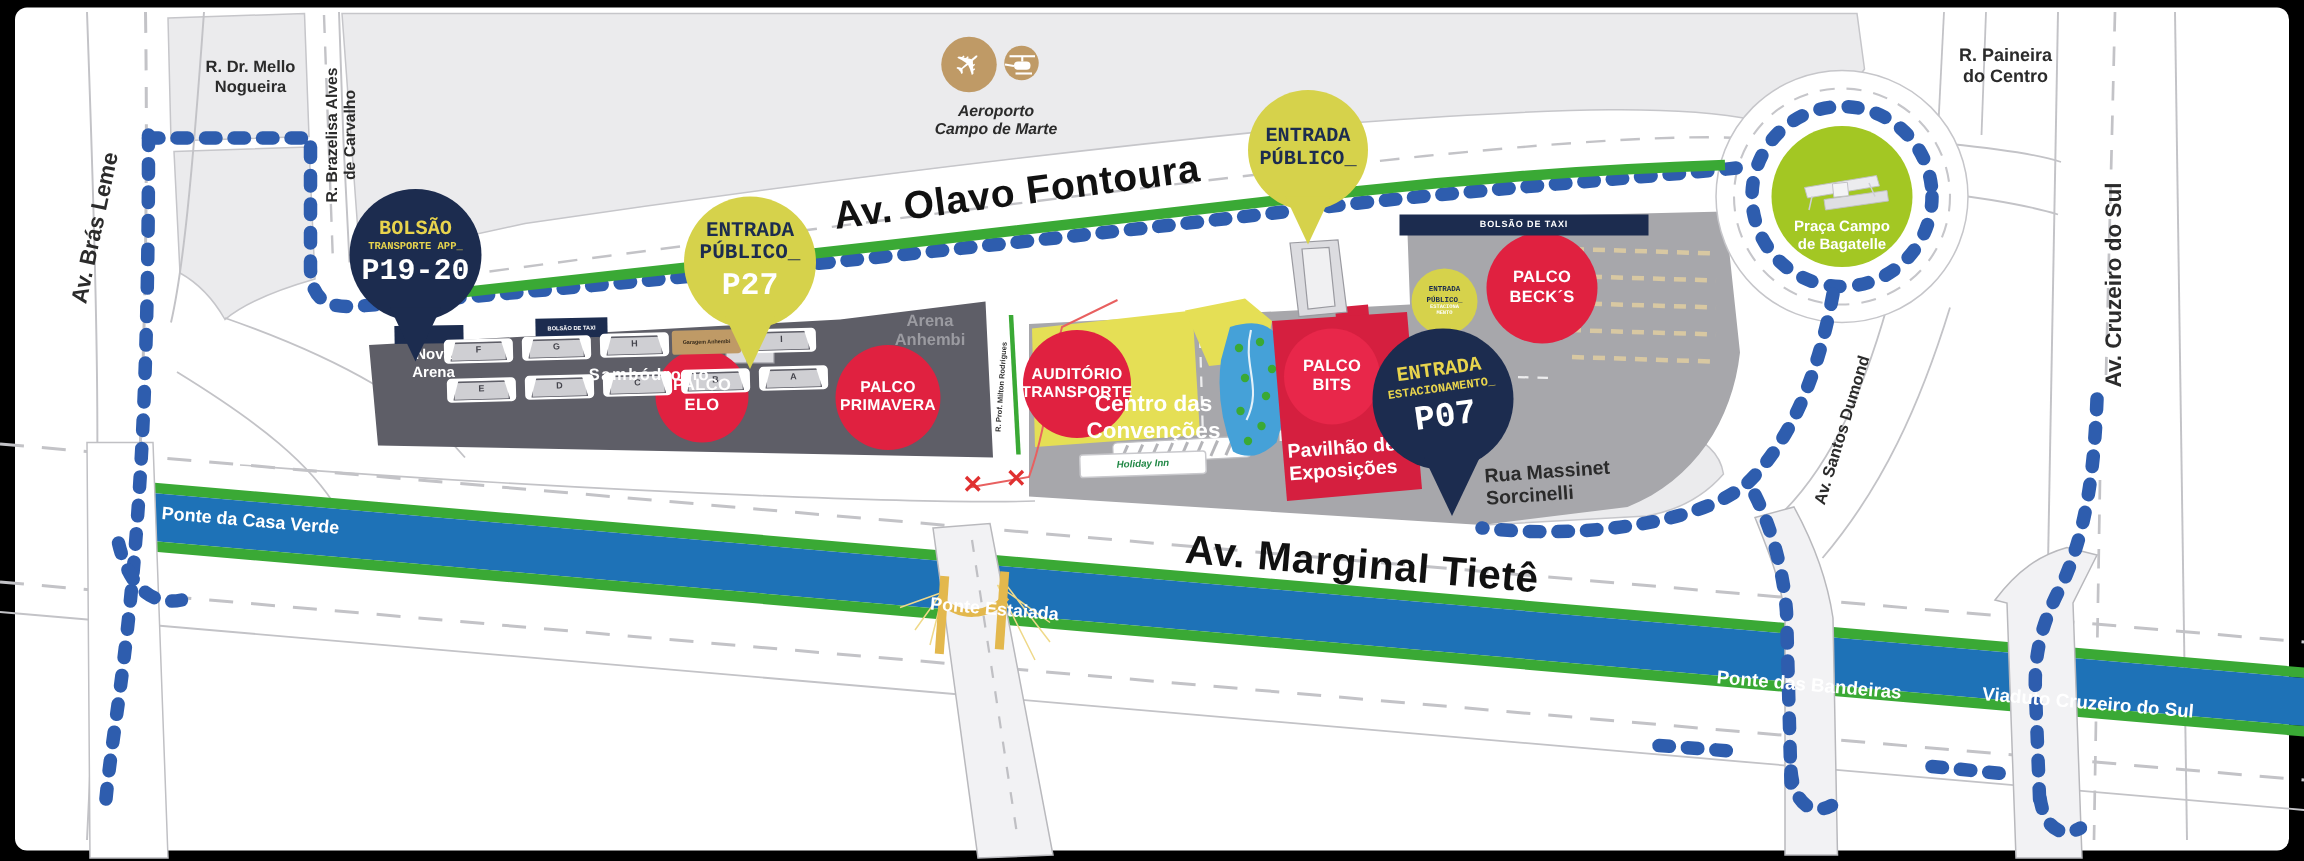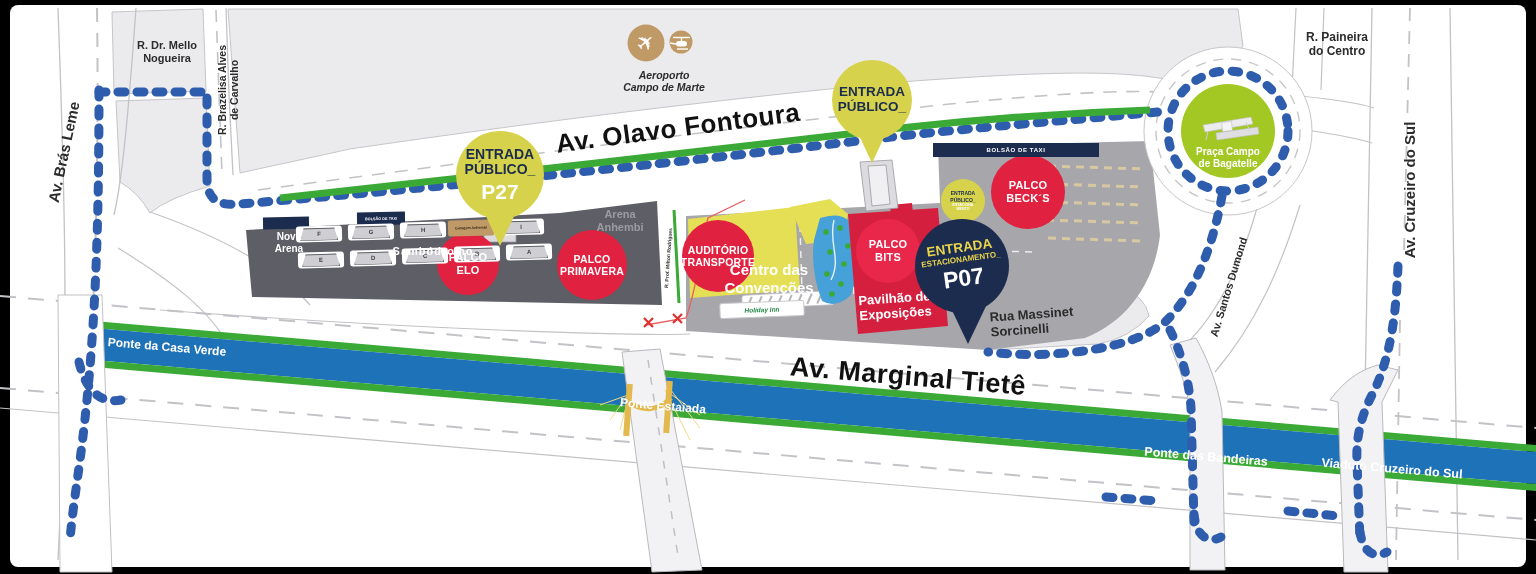--- a/index.html
+++ b/index.html
@@ -34,21 +34,21 @@
   .navybar {
     position:absolute; background:#1c2c4f; z-index:12;
     display:flex; align-items:center; justify-content:center;
     color:#fff; font-weight:bold; white-space:nowrap;
   }
   
   .pin {
     position:absolute; border-radius:50%; background:var(--pin);
     transform:translate(-50%,-50%); z-index:40;
     display:flex; flex-direction:column; align-items:center; justify-content:center;
-    text-align:center; line-height:1.1;
+    text-align:center; line-height:1.1;font-family:Liberation Mono, monospace;
   }
   .pin .tail {
     position:absolute; top:calc(100% - 9px); left:50%; transform:translateX(-50%);
     width:0; height:0;
     border-left:var(--tw) solid transparent; border-right:var(--tw) solid transparent;
     border-top:var(--th) solid var(--pin);
   }
   .pin .t-navy { color:#1c2c4f; }
   .pin .t-yel  { color:#e8d44d; }
   .pin .t-wht  { color:#fff; }
@@ -326,20 +326,26 @@
 <div class="sector" style="left:402px;top:248px;transform:rotate(-1.5deg);">
       <div class="tz">C</div>
     </div>
 <div class="sector" style="left:454px;top:246px;transform:rotate(-1.5deg);">
       <div class="tz">B</div>
     </div>
 <div class="sector" style="left:506px;top:244px;transform:rotate(-1.5deg);">
       <div class="tz">A</div>
     </div>
 
+<div class="pin" style="--pin:#1c2c4f;--tw:17px;--th:36px;left:277px;top:170px;width:88px;height:88px;">
+  <div class="tail"></div>
+  <div class="t-yel" style="font-size:13.5px;font-weight:800;">BOLSÃO</div>
+  <div class="t-yel" style="font-size:7px;font-weight:800;">TRANSPORTE APP_</div>
+  <div class="t-wht" style="font-size:20px;font-weight:800;margin-top:2px;">P19-20</div>
+</div>
 
 <div class="pin" style="--pin:#d6d24b;--tw:17px;--th:36px;left:500px;top:175px;width:88px;height:88px;">
   <div class="tail"></div>
   <div class="t-navy" style="font-size:14px;font-weight:800;white-space:pre-line;">ENTRADA
 PÚBLICO_</div>
   <div class="t-wht" style="font-size:21px;font-weight:800;margin-top:2px;">P27</div>
 </div>
 
 <div class="pin" style="--pin:#d6d24b;--tw:15px;--th:32px;left:872px;top:100px;width:80px;height:80px;">
   <div class="tail"></div>

